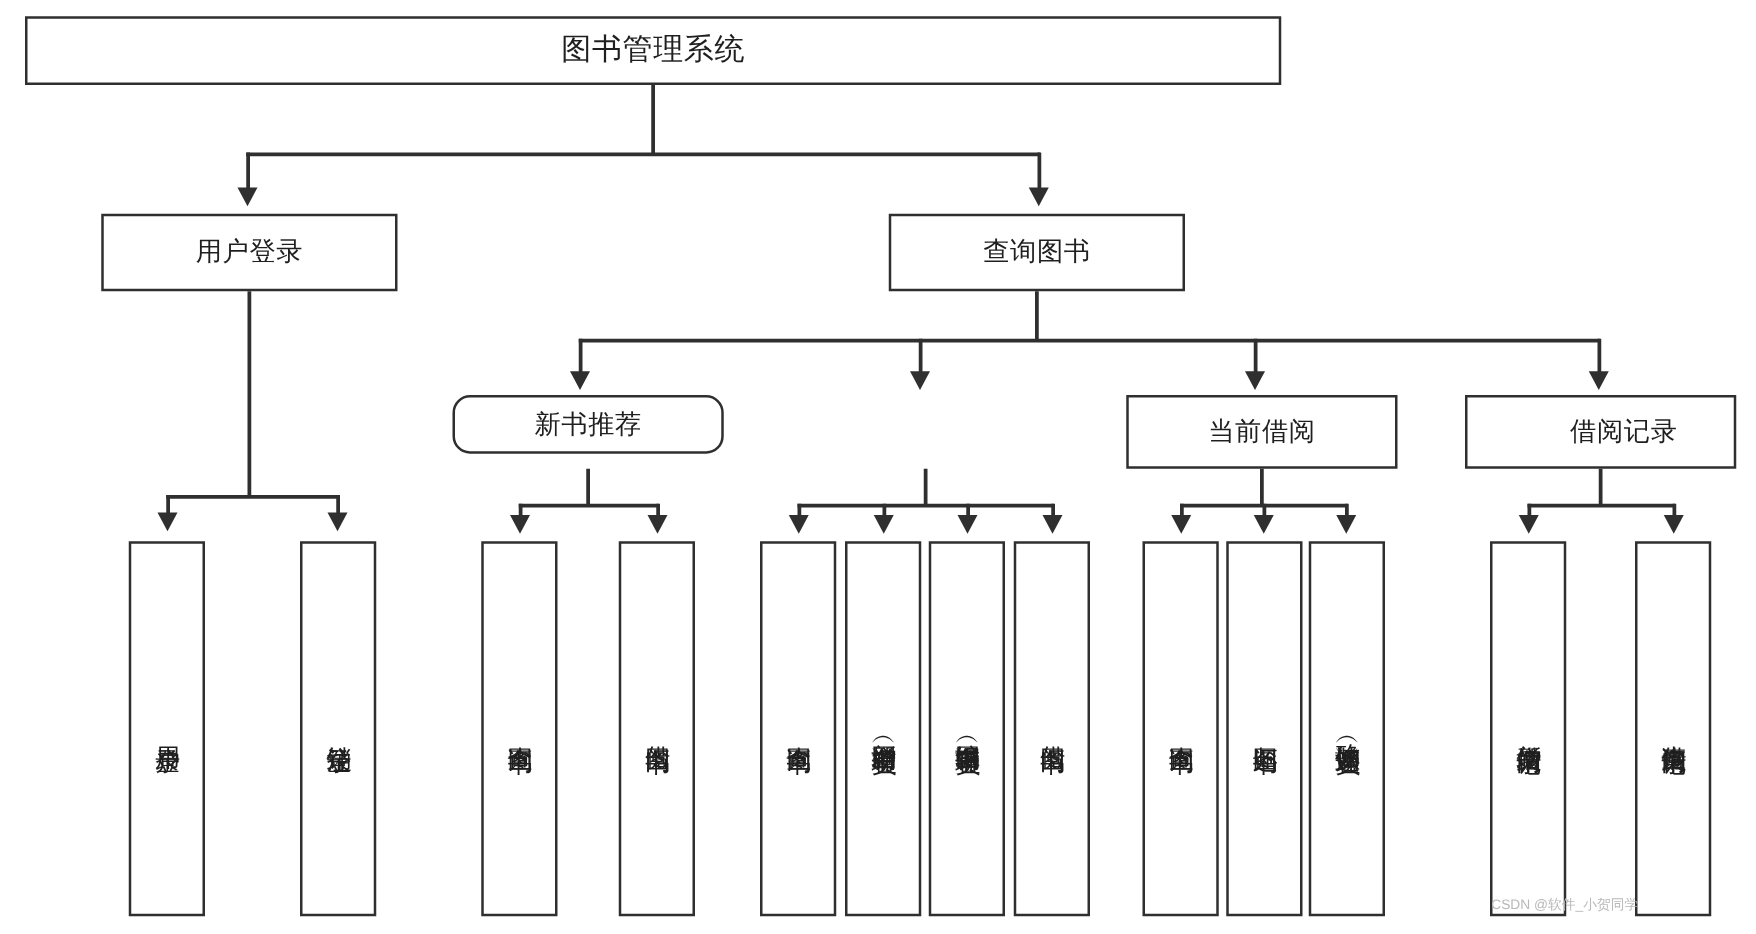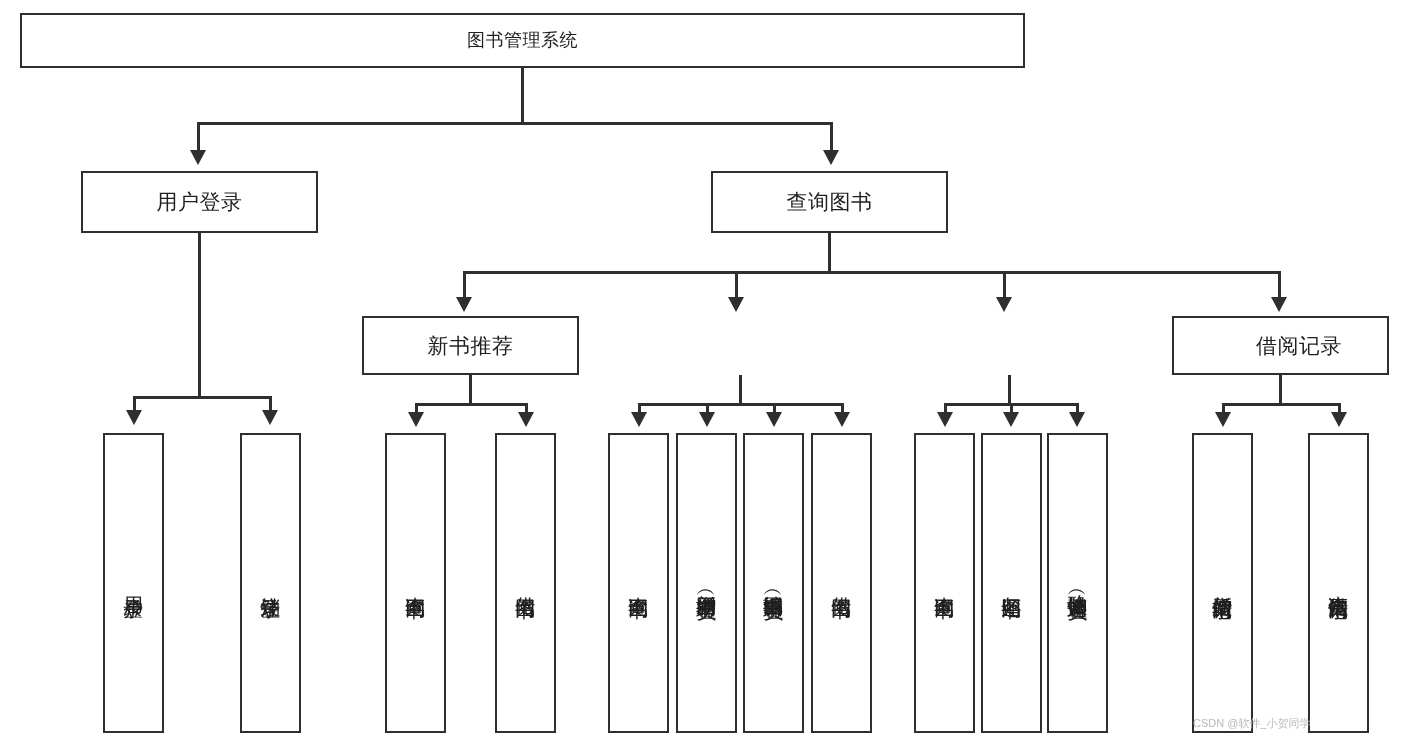--- a/index.html
+++ b/index.html
@@ -34,21 +34,21 @@
     text-align: center;
     letter-spacing: 0.5px;
     white-space: nowrap;
   }
   
   .node.horiz .label {
     font-size: 21px;
     line-height: 1.1;
   }
   .node.root .label {
-    font-size: 18px;
+    font-size: 24px;
   }
   
   .node.vert {
     align-items: center;
     justify-content: center;
   }
   .node.vert .label {
     writing-mode: vertical-rl;
     text-orientation: upright;
     font-size: 20px;
@@ -114,22 +114,25 @@
   <div class="hline" style="left:463px; top:271px; width:817px;"></div>
   <div class="vline" style="left:463px; top:271px; height:28px;"></div>
   <div class="arrow" style="left:456px; top:297px;"></div>
   <div class="vline" style="left:735px; top:271px; height:28px;"></div>
   <div class="arrow" style="left:728px; top:297px;"></div>
   <div class="vline" style="left:1003px; top:271px; height:28px;"></div>
   <div class="arrow" style="left:996px; top:297px;"></div>
   <div class="vline" style="left:1278px; top:271px; height:28px;"></div>
   <div class="arrow" style="left:1271px; top:297px;"></div>
 
-  <div class="node horiz" style="left:362px; top:316px; width:217px; height:59px;">
+  <div class="node horiz" style="left:362px; top:316px; width:217px; height:47px;border-radius:14px;">
     <span class="label">新书推荐</span>
+  </div>
+  <div class="node horiz" style="left:901px; top:316px; width:217px; height:59px;">
+    <span class="label">当前借阅</span>
   </div>
   <div class="node horiz" style="left:1172px; top:316px; width:217px; height:59px;padding-left:37px;">
     <span class="label">借阅记录</span>
   </div>
 
   <div class="vline" style="left:469px; top:375px; height:30px;"></div>
   <div class="hline" style="left:415px; top:403px; width:112px;"></div>
   <div class="vline" style="left:415px; top:403px; height:12px;"></div>
   <div class="arrow" style="left:408px; top:412px;"></div>
   <div class="vline" style="left:525px; top:403px; height:12px;"></div>

